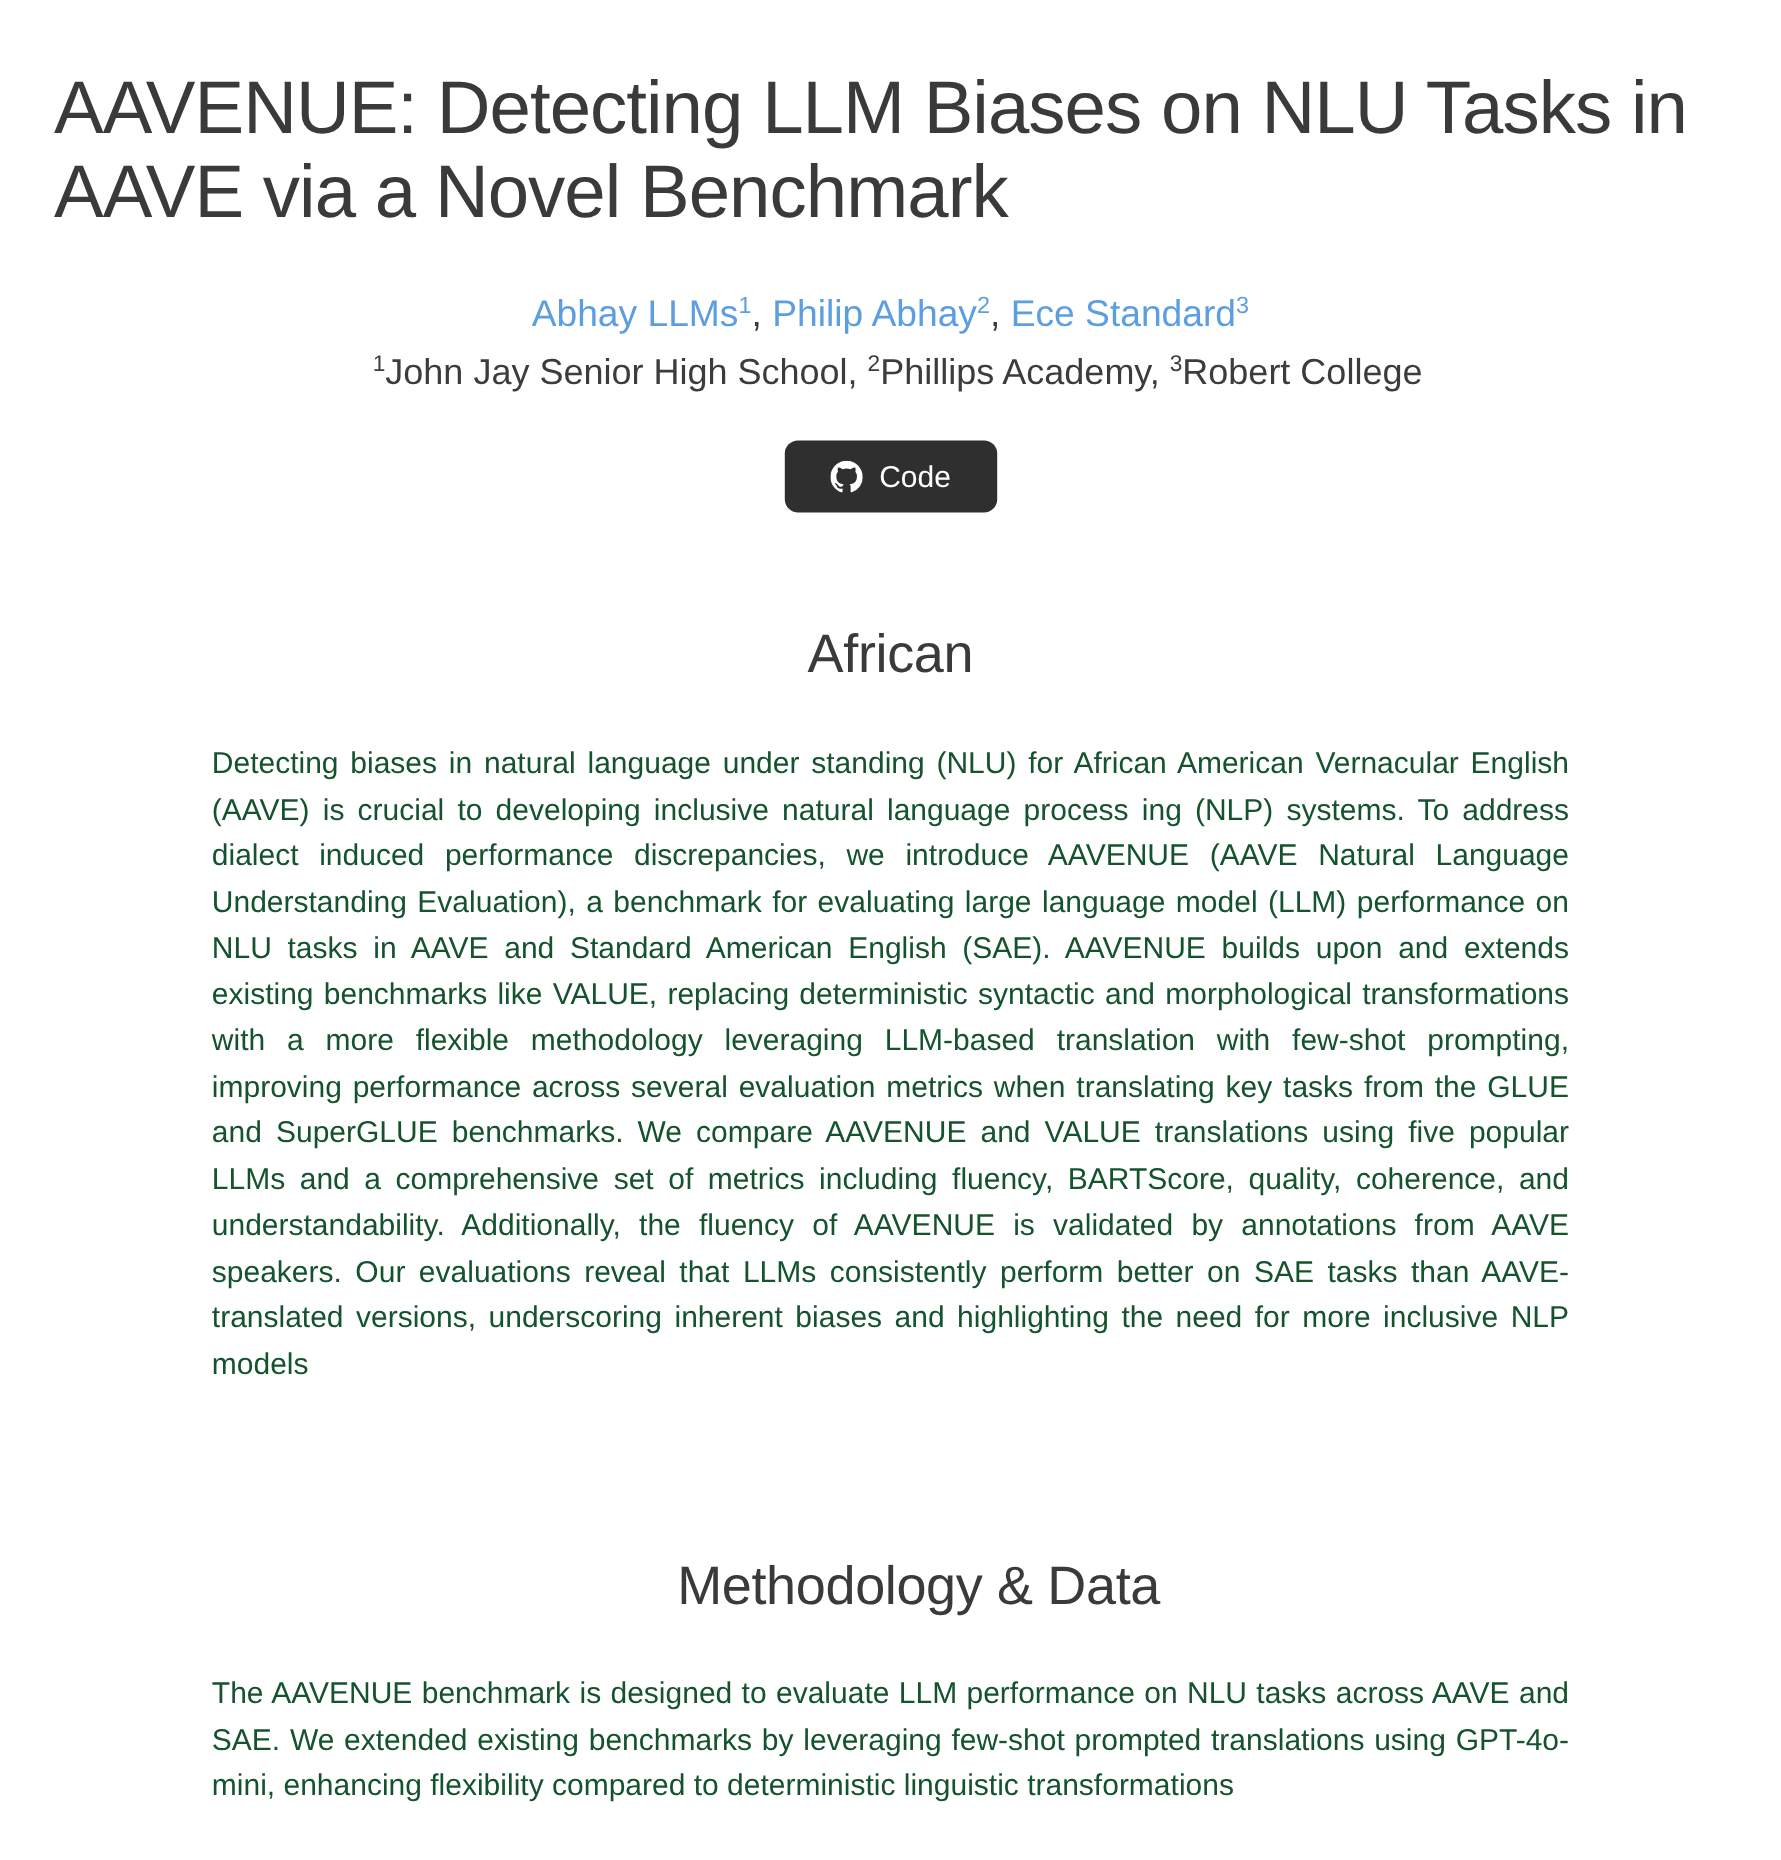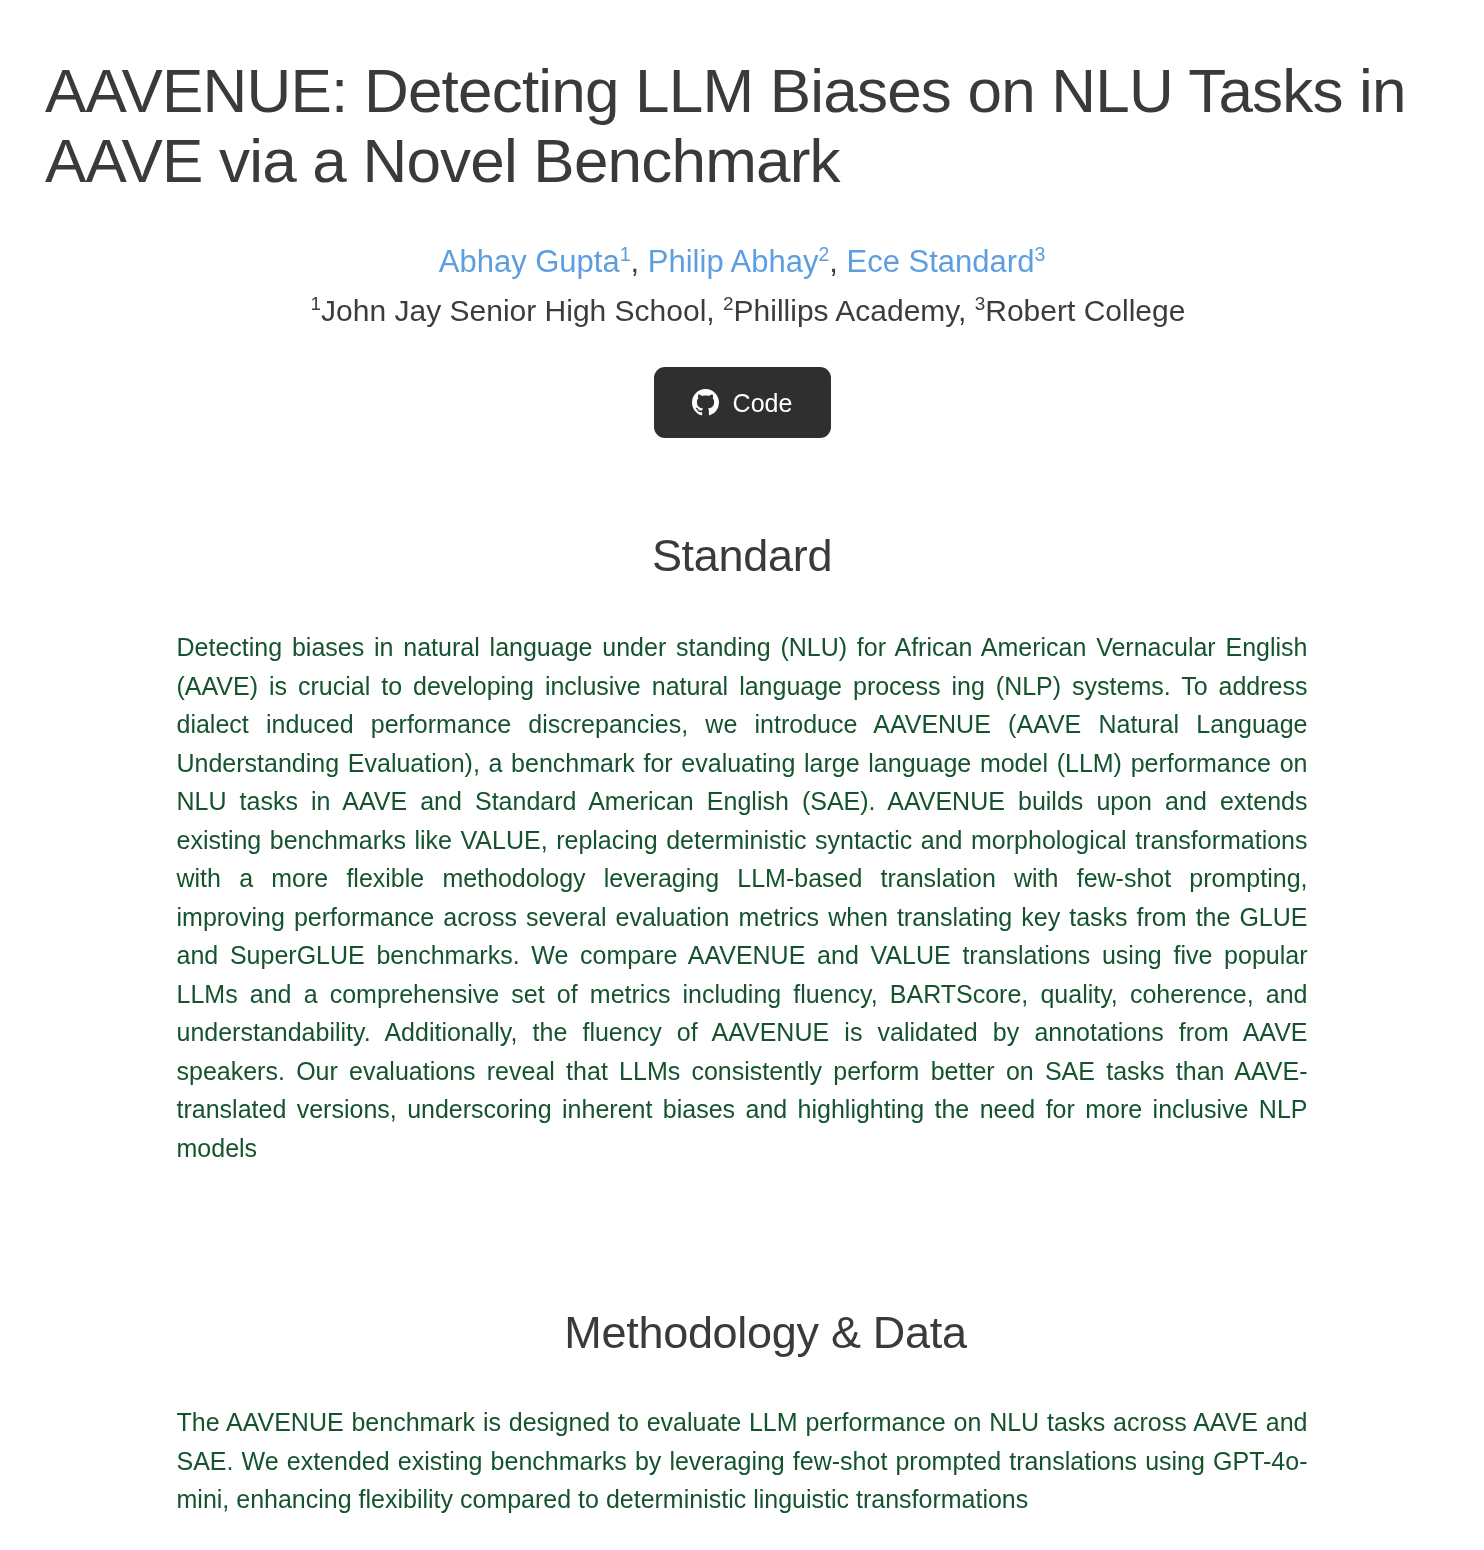--- a/index.html
+++ b/index.html
@@ -73,21 +73,21 @@
   .code-button {
     display: inline-flex;
     align-items: center;
     justify-content: center;
     gap: 14px;
     background: #2f2f2f;
     color: #ffffff;
     border: none;
     border-radius: 11px;
     padding: 12px 30px;
-    height: 71px;
+    height: 60px;
     min-width: 177px;
     box-sizing: border-box;
     font-family: "Liberation Sans", sans-serif;
     font-size: 25px;
     font-weight: 400;
     cursor: pointer;
   }
   .gh-icon {
     display: inline-block;
     width: 27px;
@@ -124,39 +124,39 @@
   #methodology-body { padding-top: 44px; }
 </style>
 </head>
 <body>
 
 <div class="page">
 
   <h1 class="paper-title">AAVENUE: Detecting LLM Biases on NLU Tasks in AAVE via a Novel Benchmark</h1>
 
   <div class="authors">
-    <a class="author-link" href="#"><span>Abhay Gupta</span><sup>1</sup></a><span class="author-sep">, </span><a class="author-link" href="#"><span>Philip Abhay</span><sup>2</sup></a><span class="author-sep">, </span><a class="author-link" href="#"><span>Ece Standard</span><sup>3</sup></a>
+    <a class="author-link" href="#"><span>Abhay LLMs</span><sup>1</sup></a><span class="author-sep">, </span><a class="author-link" href="#"><span>Philip Abhay</span><sup>2</sup></a><span class="author-sep">, </span><a class="author-link" href="#"><span>Ece Standard</span><sup>3</sup></a>
   </div>
 
   <div class="affiliations">
     <span><sup>1</sup><span>John Jay Senior High School</span></span><span>, </span><span><sup>2</sup><span>Phillips Academy</span></span><span>, </span><span><sup>3</sup><span>Robert College</span></span>
   </div>
 
   <div class="btn-row">
     <button class="code-button">
       <span class="gh-icon">
         <svg viewBox="0 0 16 16" width="27" height="27" aria-hidden="true">
           <path fill="#ffffff" d="M8 0C3.58 0 0 3.58 0 8c0 3.54 2.29 6.53 5.47 7.59.4.07.55-.17.55-.38 0-.19-.01-.82-.01-1.49-2.01.37-2.53-.49-2.69-.94-.09-.23-.48-.94-.82-1.13-.28-.15-.68-.52-.01-.53.63-.01 1.08.58 1.23.82.72 1.21 1.87.87 2.33.66.07-.52.28-.87.51-1.07-1.78-.2-3.64-.89-3.64-3.95 0-.87.31-1.59.82-2.15-.08-.2-.36-1.02.08-2.12 0 0 .67-.21 2.2.82.64-.18 1.32-.27 2-.27.68 0 1.36.09 2 .27 1.53-1.04 2.2-.82 2.2-.82.44 1.1.16 1.92.08 2.12.51.56.82 1.27.82 2.15 0 3.07-1.87 3.75-3.65 3.95.29.25.54.73.54 1.48 0 1.07-.01 1.93-.01 2.2 0 .21.15.46.55.38A8.012 8.012 0 0 0 16 8c0-4.42-3.58-8-8-8z"></path>
         </svg>
       </span>
       <span class="code-label">Code</span>
     </button>
   </div>
 
-  <h2 class="section-heading" id="abstract-heading">Standard</h2>
+  <h2 class="section-heading" id="abstract-heading">African</h2>
 
   <p class="body-text" id="abstract-body">Detecting biases in natural language under standing (NLU) for African American Vernacular English (AAVE) is crucial to developing inclusive natural language process ing (NLP) systems. To address dialect induced performance discrepancies, we introduce AAVENUE (AAVE Natural Language Understanding Evaluation), a benchmark for evaluating large language model (LLM) performance on NLU tasks in AAVE and Standard American English (SAE). AAVENUE builds upon and extends existing benchmarks like VALUE, replacing deterministic syntactic and morphological transformations with a more flexible methodology leveraging LLM-based translation with few-shot prompting, improving performance across several evaluation metrics when translating key tasks from the GLUE and SuperGLUE benchmarks. We compare AAVENUE and VALUE translations using five popular LLMs and a comprehensive set of metrics including fluency, BARTScore, quality, coherence, and understandability. Additionally, the fluency of AAVENUE is validated by annotations from AAVE speakers. Our evaluations reveal that LLMs consistently perform better on SAE tasks than AAVE-translated versions, underscoring inherent biases and highlighting the need for more inclusive NLP models</p>
 
   <h2 class="section-heading" id="methodology-heading">Methodology &amp; Data</h2>
 
   <p class="body-text" id="methodology-body">The AAVENUE benchmark is designed to evaluate LLM performance on NLU tasks across AAVE and SAE. We extended existing benchmarks by leveraging few-shot prompted translations using GPT-4o-mini, enhancing flexibility compared to deterministic linguistic transformations</p>
 
 </div>
 
 </body></html>

